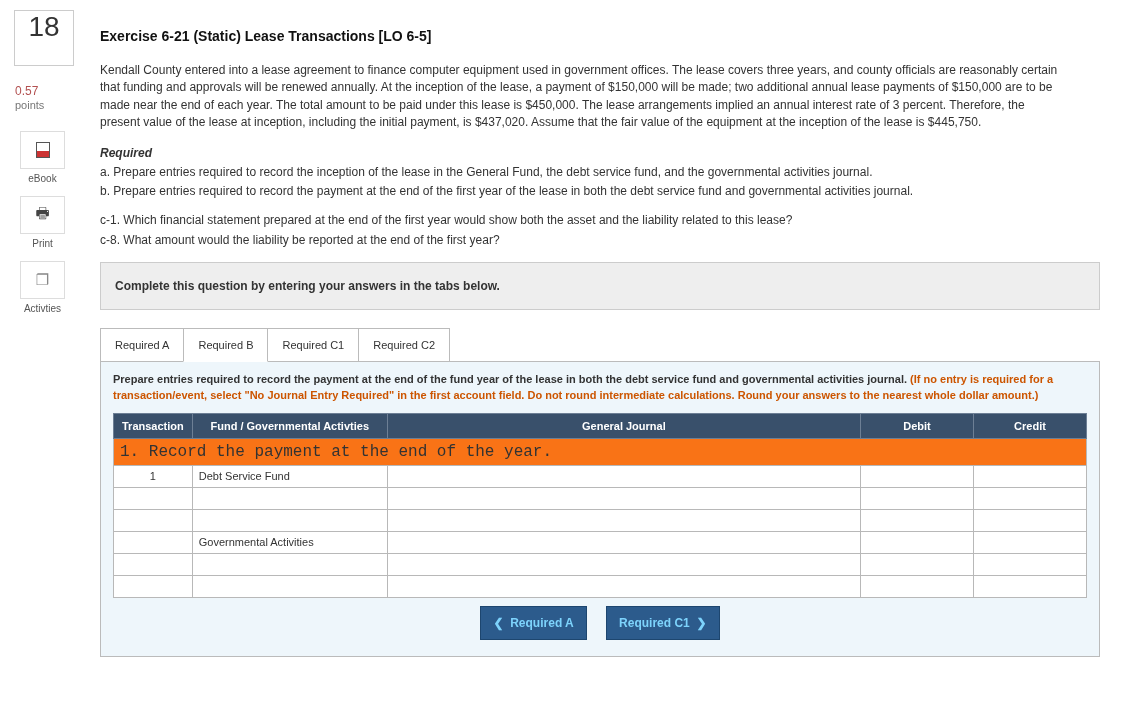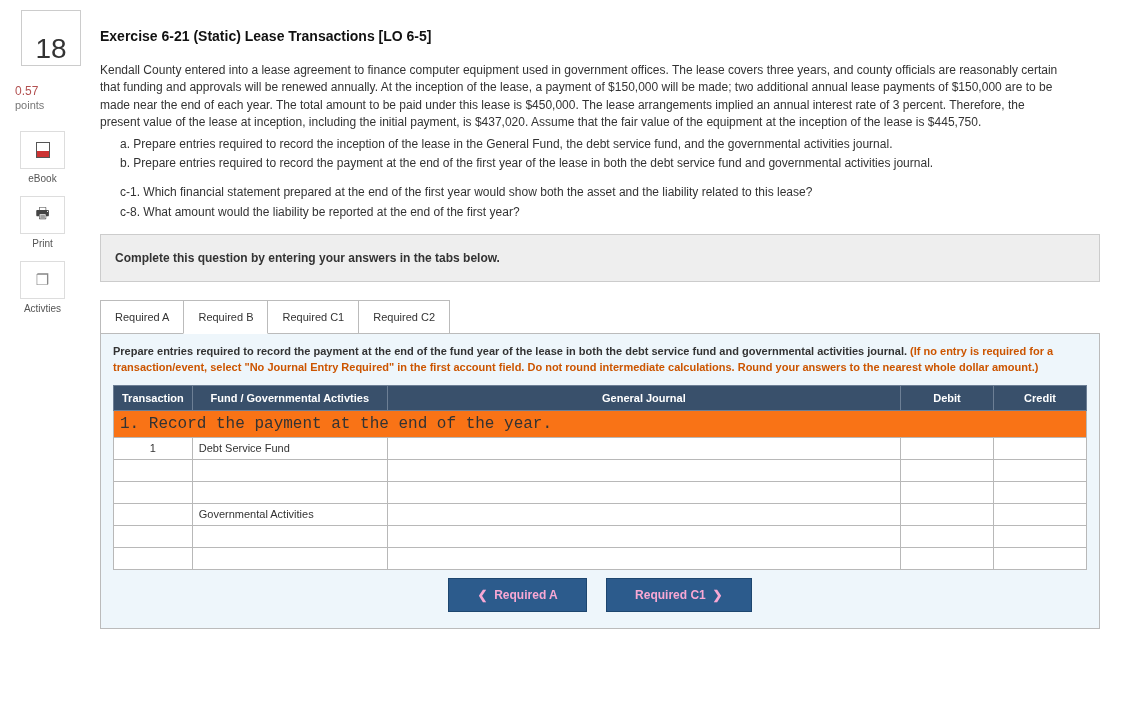--- a/index.html
+++ b/index.html
@@ -10,23 +10,23 @@
     margin: 0;
     padding: 10px 10px 10px 0;
     background: #fff;
   }
   .container { display: flex; gap: 15px; }
   .sidebar { width: 85px; flex-shrink: 0; }
   .qnum-box {
     border: 1px solid #ccc;
     width: 60px;
     height: 56px;
-    margin-left: 21px;
+    margin-left: 14px;
     display: flex;
-    align-items: flex-end;
+    align-items: flex-start;
     justify-content: center;
     font-size: 28px;
     font-weight: 400;
     color: #333;
   }
   .points-block { margin: 18px 0 18px 15px; line-height: 1.25; }
   .points-num { color: #b35151; font-size: 12px; }
   .points-label { color: #777; font-size: 11px; }
   .tool-btn {
     border: 1px solid #ddd;
@@ -38,21 +38,21 @@
     justify-content: center;
     font-size: 15px;
     cursor: pointer;
   }
   .tool-label { text-align:center; font-size:10px; color:#555; margin-bottom:12px; }
   .main { flex: 1; padding-right: 10px; max-width: 1010px; }
   .title { font-weight: bold; font-size: 14px; color: #111; margin: 18px 0 18px 0; }
   .body-text { font-size: 12px; line-height: 1.45; color: #333; max-width: 960px; }
   .required-hdr { font-weight: bold; font-style: italic; margin-top: 14px; }
   .req-list { margin: 4px 0 10px 0; }
-  .req-list div { margin-bottom: 2px; margin-left: 20px; }
+  .req-list div { margin-bottom: 2px; }
   .instruction-bar {
     border: 1px solid #ccc;
     background: #eeeeee;
     padding: 16px 14px;
     margin-top: 13px;
     font-weight: bold;
     font-size: 12px;
   }
   .tabs { display: flex; margin-top: 18px; }
   .tab {
@@ -92,29 +92,29 @@
   }
   .je-table td.input-cell { background: #fff; }
   .je-table .section-row td {
     background: #f97316;
     font-size: 16px;
     font-family: Liberation Mono, monospace;
   }
   .col-trans { width: 75px; text-align:center; }
   .col-fund  { width: 195px; }
   .col-gj    { width: auto; }
-  .col-dc    { width: 93px; }
+  .col-dc    { width: 113px; }
   .nav-row { text-align:center; margin-top: 8px; }
   .nav-btn {
     display: inline-block;
     background: #2c5b8c;
-    color: #f9a8d4;
+    color: #7dd3fc;
     font-weight: bold;
     font-size: 12px;
-    padding: 9px 28px;
+    padding: 9px 12px;
     margin: 0 8px;
     border: 1px solid #1d466f;
     cursor: pointer;
   }
   .ebook-icon {
     width:14px; height:16px; background:linear-gradient(#fff 60%,#c33 60%);
     border:1px solid #555;
   }
   .print-icon::before { content:"🖶"; color:#444; }
   .ref-icon::before { content:"❐"; color:#888; }
@@ -143,20 +143,21 @@
       <span class="ref-icon"></span>
     </div>
     <div class="tool-label">Activties</div>
   </div>
 
   <div class="main">
     <div class="title">Exercise 6-21 (Static) Lease Transactions [LO 6-5]</div>
 
     <div class="body-text">Kendall County entered into a lease agreement to finance computer equipment used in government offices. The lease covers three years, and county officials are reasonably certain that funding and approvals will be renewed annually. At the inception of the lease, a payment of $150,000 will be made; two additional annual lease payments of $150,000 are to be made near the end of each year. The total amount to be paid under this lease is $450,000. The lease arrangements implied an annual interest rate of 3 percent. Therefore, the present value of the lease at inception, including the initial payment, is $437,020. Assume that the fair value of the equipment at the inception of the lease is $445,750.</div>
 
+    <div class="required-hdr">Required</div>
     <div class="req-list body-text">
       <div>
         <span>a. Prepare entries required to record the inception of the lease in the General Fund, the debt service fund, and the governmental activities journal.</span>
       </div>
 
       <div>
         <span>b. Prepare entries required to record the payment at the end of the first year of the lease in both the debt service fund and governmental activities journal.</span>
       </div>
       <div style="height:8px"></div>
       <div>c-1. Which financial statement prepared at the end of the first year would show both the asset and the liability related to this lease?</div>

